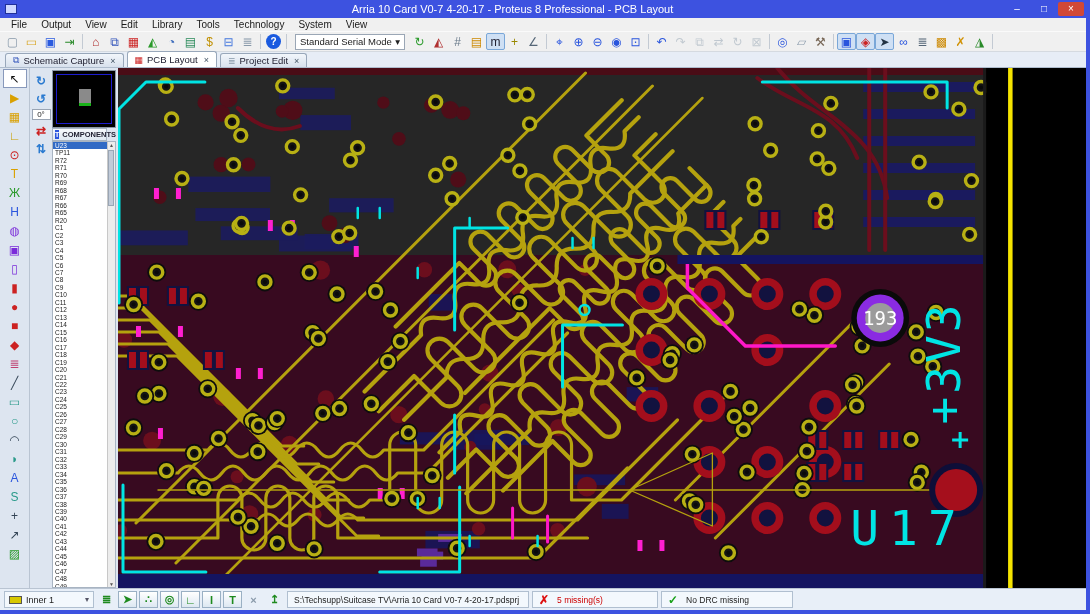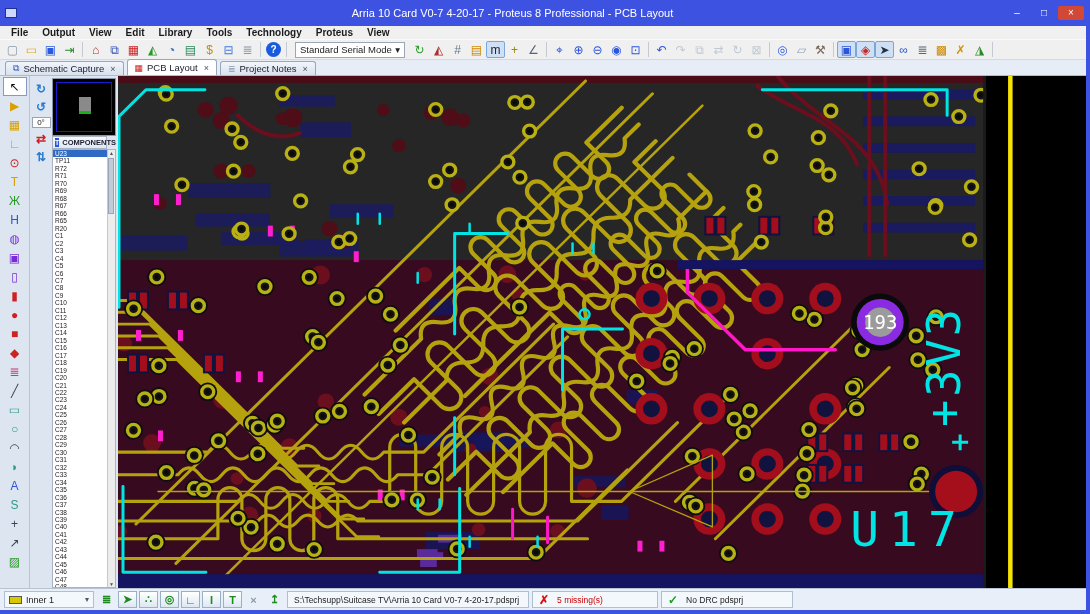--- a/index.html
+++ b/index.html
@@ -2,29 +2,29 @@
 <html><head>
 <meta charset="utf-8">
 <style>
   * { box-sizing: border-box; margin: 0; padding: 0; }
   html,body { width:1090px; height:614px; overflow:hidden; background:#000;
               font-family:"Liberation Sans", sans-serif; }
   .window { width:1090px; height:614px; border-right:4px solid #3d52e0; border-bottom:4px solid #3d52e0;
             display:flex; flex-direction:column; background:#f0f0f0; }
 
   
-  .titlebar { height:26px; background:#3d52e0; color:#fff; display:flex; align-items:center; font-size:11px; flex:none; }
+  .titlebar { height:18px; background:#3d52e0; color:#fff; display:flex; align-items:center; font-size:11px; flex:none; }
   .appicon { width:12px; height:10px; margin:0 5px; background:#cfd8ff; border:1px solid #20309a; }
   .titletext { flex:1; text-align:center; white-space:nowrap; overflow:hidden; }
   .wbtns { display:flex; align-items:center; margin-right:2px; }
   .wbtn { width:26px; height:14px; line-height:13px; text-align:center; font-size:10px; color:#fff; margin-left:1px; }
   .wbtn.close { background:#d14836; border-radius:2px; }
 
   
-  .menubar { height:13px; display:flex; align-items:center; font-size:10px; color:#1a1a1a; padding-left:4px; background:#f0f0f0; flex:none;font-weight:bold; }
+  .menubar { height:13px; display:flex; align-items:center; font-size:10px; color:#1a1a1a; padding-left:4px; background:#f0f0f0; flex:none; }
   .menu-item { padding:0 7px; }
 
   
   .toolbar { height:21px; display:flex; align-items:center; background:#f0f0f0;
              border-top:1px solid #fafafa; border-bottom:1px solid #d5dae0; padding-left:3px; flex:none; }
   .tb-group { display:flex; align-items:center; }
   .tb-sep { width:1px; height:15px; background:#c3cad3; margin:0 3px; flex:none; }
   .icn { width:19px; height:17px; display:flex; align-items:center; justify-content:center;
          font-size:12px; border:1px solid transparent; border-radius:2px; }
   .icn.pressed { background:#cfe0f4; border-color:#7aa7d8; }
@@ -105,21 +105,21 @@
   </div>
 
   <div class="menubar" id="menubar">
       <span class="menu-item">File</span>
       <span class="menu-item">Output</span>
       <span class="menu-item">View</span>
       <span class="menu-item">Edit</span>
       <span class="menu-item">Library</span>
       <span class="menu-item">Tools</span>
       <span class="menu-item">Technology</span>
-      <span class="menu-item">Proteus</span>
+      <span class="menu-item">System</span>
       <span class="menu-item">View</span>
     </div>
 
   <div class="toolbar" id="toolbar">
       <div class="tb-group">
         <div class="icn">
           <span style="color: rgb(136, 153, 170);">▢</span>
         </div>
         <div class="icn">
           <span style="color: rgb(217, 165, 32);">▭</span>
@@ -282,21 +282,21 @@
         <span>Schematic Capture</span>
         <span class="tclose">×</span>
       </div>
       <div class="tab active">
         <span class="ticon" style="color: rgb(204, 34, 34);">▦</span>
         <span>PCB Layout</span>
         <span class="tclose">×</span>
       </div>
       <div class="tab">
         <span class="ticon" style="color: rgb(136, 153, 170);">≣</span>
-        <span>Project Notes</span>
+        <span>Project Edit</span>
         <span class="tclose">×</span>
       </div>
     </div>
 
   <div class="main">
     <div class="toolstrip" id="toolstrip">
         <div class="ts-icn active">
           <span style="color: rgb(16, 16, 16);">↖</span>
         </div>
         <div class="ts-icn">
@@ -1056,16 +1056,16 @@
           <span style="color: rgb(30, 138, 30);">↥</span>
         </div>
       </span>
     <div class="sb-box pathbox">S:\Techsupp\Suitcase TV\Arria 10 Card V0-7 4-20-17.pdsprj</div>
     <div class="sb-box missbox">
       <span class="miss-x">✗</span>
       <span class="miss-t">5 missing(s)</span>
     </div>
     <div class="sb-box drcbox">
       <span class="drc-c">✓</span>
-      <span class="drc-t">No DRC pdsprj</span>
+      <span class="drc-t">No DRC missing</span>
     </div>
   </div>
 </div>
 
 </body></html>

